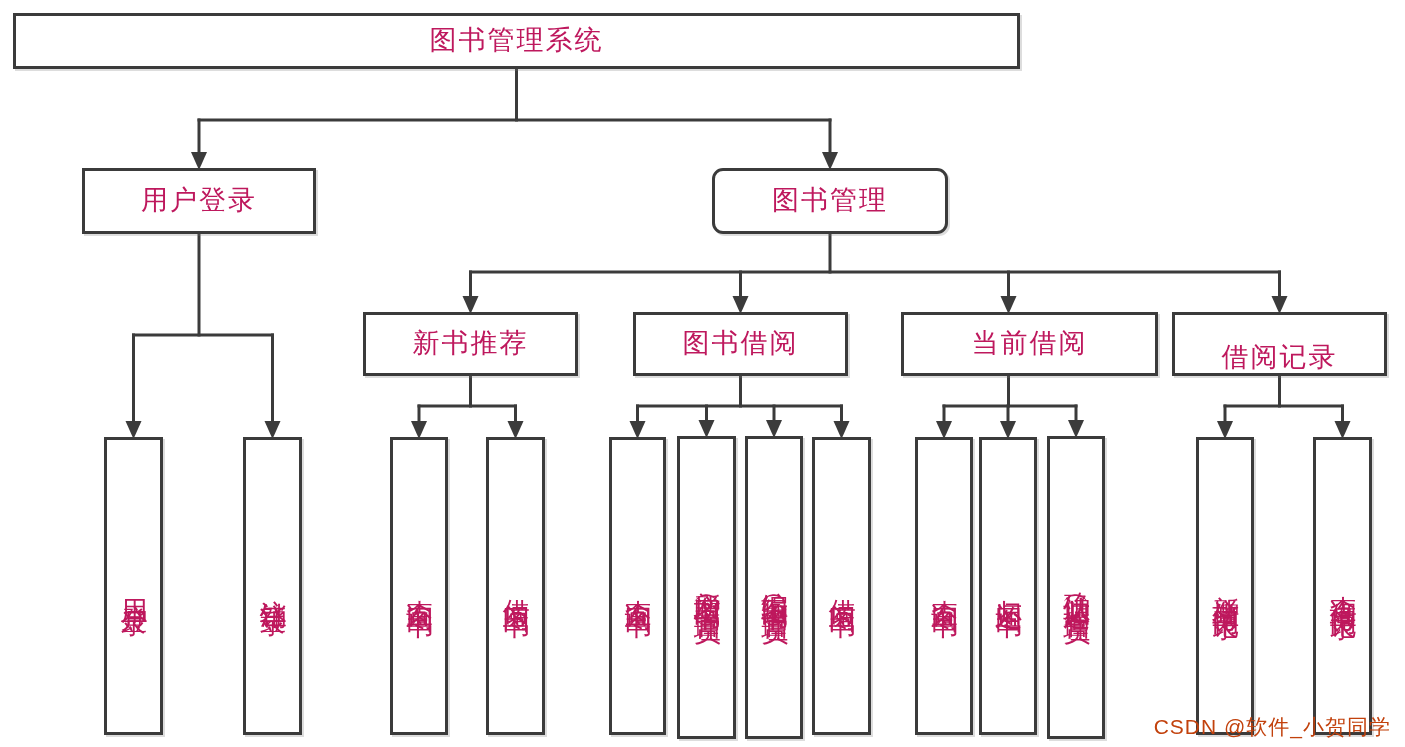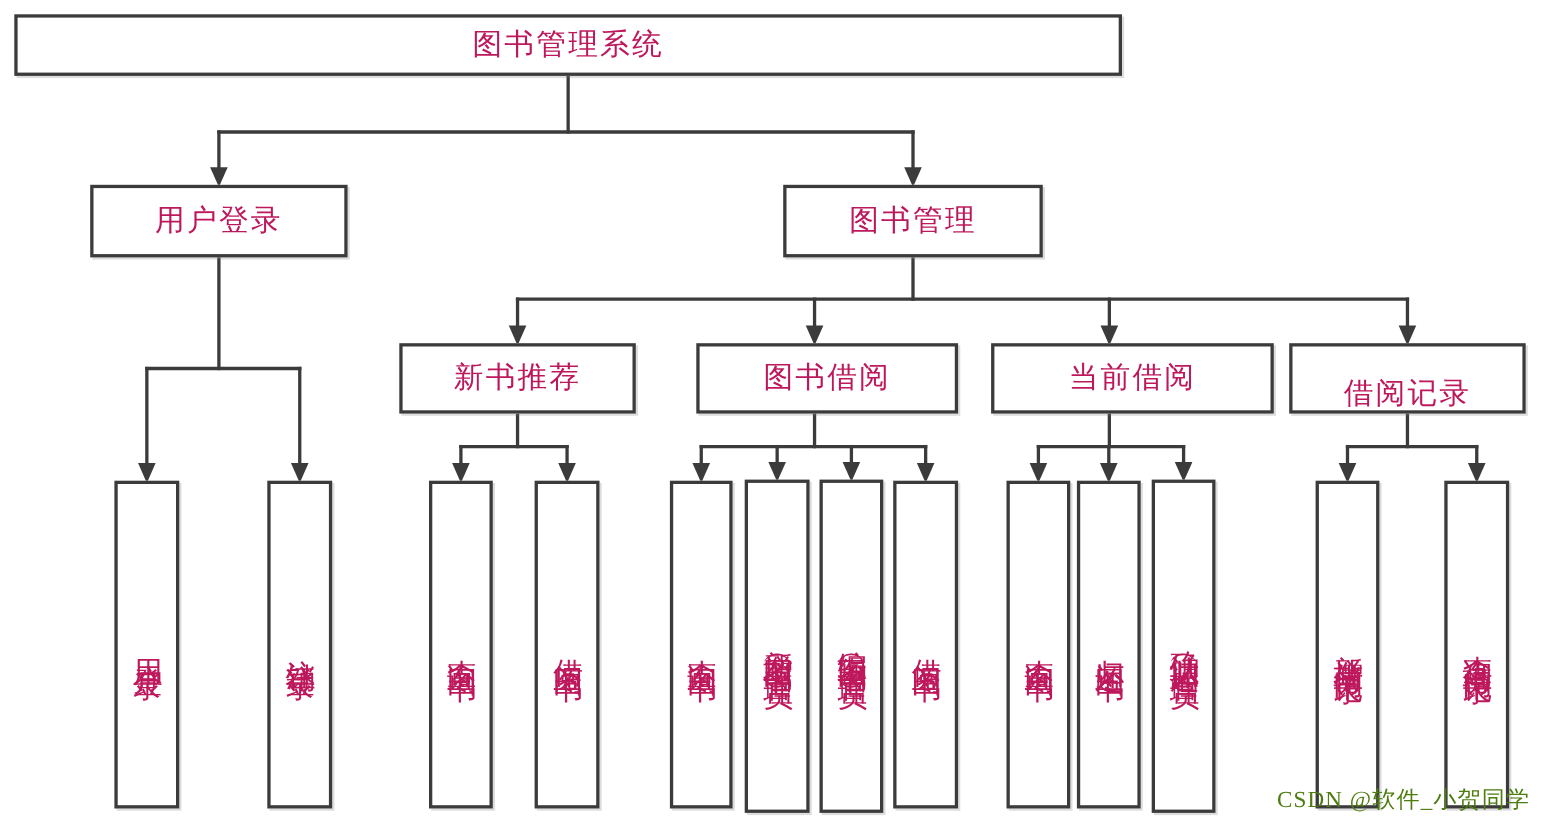--- a/index.html
+++ b/index.html
@@ -52,21 +52,21 @@
     letter-spacing: 1px;
     color: rgba(148, 152, 158, 0.85);
     z-index: 3;
     white-space: nowrap;
   }
 </style>
 </head>
 <body>
 
 <div id="stage">
-  <div id="watermark" style="color: #4d7c0f; font-family: Liberation Serif, serif;">CSDN @软件_小贺同学</div>
+  <div id="watermark" style="color: #c2410c;">CSDN @软件_小贺同学</div>
 <svg width="1405" height="747" id="connector-layer">
       <line x1="516.5" y1="69" x2="516.5" y2="120" stroke="#3b3b3b" stroke-width="3" stroke-linecap="square"></line>
       <line x1="199" y1="120" x2="830" y2="120" stroke="#3b3b3b" stroke-width="3" stroke-linecap="square"></line>
       <line x1="199" y1="120" x2="199" y2="153" stroke="#3b3b3b" stroke-width="3" stroke-linecap="square"></line>
       <polygon points="191,152 207,152 199,170" fill="#3b3b3b"></polygon>
       <line x1="830" y1="120" x2="830" y2="153" stroke="#3b3b3b" stroke-width="3" stroke-linecap="square"></line>
       <polygon points="822,152 838,152 830,170" fill="#3b3b3b"></polygon>
       <line x1="199" y1="234" x2="199" y2="335" stroke="#3b3b3b" stroke-width="3" stroke-linecap="square"></line>
       <line x1="133.5" y1="335" x2="272.5" y2="335" stroke="#3b3b3b" stroke-width="3" stroke-linecap="square"></line>
       <line x1="133.5" y1="335" x2="133.5" y2="422" stroke="#3b3b3b" stroke-width="3" stroke-linecap="square"></line>
@@ -113,27 +113,27 @@
       <polygon points="1217,421 1233,421 1225,439" fill="#3b3b3b"></polygon>
       <line x1="1342.5" y1="406" x2="1342.5" y2="422" stroke="#3b3b3b" stroke-width="3" stroke-linecap="square"></line>
       <polygon points="1334.5,421 1350.5,421 1342.5,439" fill="#3b3b3b"></polygon>
     </svg>
     <div class="node horizontal" style="left: 13px; top: 13px; width: 1007px; height: 56px;">
       <span class="label">图书管理系统</span>
     </div>
     <div class="node horizontal" style="left: 82px; top: 168px; width: 234px; height: 66px;">
       <span class="label">用户登录</span>
     </div>
-    <div class="node horizontal" style="left: 712px; top: 168px; width: 236px; height: 66px;">
+    <div class="node horizontal" style="left: 712px; top: 168px; width: 236px; height: 66px; border-radius: 11px;">
       <span class="label">图书管理</span>
     </div>
     <div class="node horizontal" style="left: 363px; top: 312px; width: 215px; height: 64px;">
       <span class="label">新书推荐</span>
     </div>
-    <div class="node horizontal" style="left: 633px; top: 312px; width: 238px; height: 64px;">
+    <div class="node horizontal" style="left: 633px; top: 312px; width: 215px; height: 64px;">
       <span class="label">图书借阅</span>
     </div>
     <div class="node horizontal" style="left: 901px; top: 312px; width: 257px; height: 64px;">
       <span class="label">当前借阅</span>
     </div>
     <div class="node horizontal" style="left: 1172px; top: 312px; width: 215px; height: 64px; align-items: flex-end;">
       <span class="label">借阅记录</span>
     </div>
     <div class="node vertical" style="left: 104px; top: 437px; width: 59px; height: 298px;">
       <span class="label">用户登录</span>

